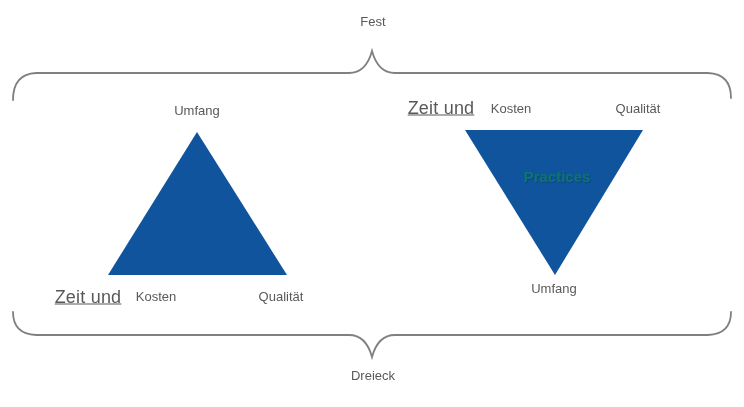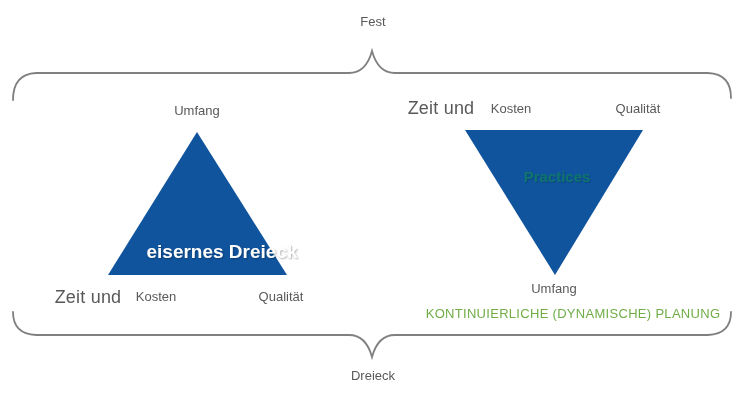--- a/index.html
+++ b/index.html
@@ -15,21 +15,21 @@
   .layer { position: absolute; inset: 0; }
   .tri { fill: var(--blue, #10549e); }
   .brace { fill: none; stroke: var(--brace, #808080); stroke-width: 1.8; stroke-linecap: round; }
   .lbl {
     position: absolute;
     transform: translate(-50%, -50%);
     white-space: nowrap;
     font-size: 13px;
     color: var(--gray_text, #595959);
   }
-  .big  { font-size: 18px; letter-spacing: 0.2px; }
+  .big  { font-size: 18px; letter-spacing: 0.2px; text-decoration: underline; }
   .green { color: var(--green, #70ad47); letter-spacing: 0.3px; }
   .white { color: #ffffff; text-shadow: 1px 1px 1px rgba(0,0,0,0.15); }
   .iron {
     font-size: 19px;
     font-weight: bold;
     color: #ffffff;
     text-shadow: 1px 1px 2px rgba(0,0,0,0.30);
   }
   .agile1 { font-size: 17px; color: #ffffff; text-shadow: 1px 1px 1px rgba(0,0,0,0.18); }
   .agile2 { font-size: 15px; color: #0f766e; text-shadow: 1px 1px 1px rgba(0,0,0,0.18); font-weight: bold; }
@@ -43,25 +43,23 @@
     <path class="brace" d="M 13 100 Q 13 74 36 73 L 349 73 Q 366 73 372 51 Q 378 73 395 73 L 708 73 Q 731 74 731 98"></path>
     <path class="brace" d="M 13 312 Q 13 334 36 335 L 349 335 Q 366 335 372 357 Q 378 335 395 335 L 708 335 Q 731 334 731 312"></path>
     <polygon class="tri" points="197,132 287,275 108,275"></polygon>
     <polygon class="tri" points="465,130 643,130 555,275"></polygon>
   </svg>
 
   <div class="lbl" style="left:373px; top:21px;">Fest</div>
   <div class="lbl" style="left:373px; top:375px;">Dreieck</div>
 
   <div class="lbl" style="left:197px; top:110px;">Umfang</div>
-  <div class="lbl iron" style="left:222px; top:252px;">eisernes Dreieck</div>
   <div class="lbl big" style="left:88px; top:297px;">Zeit und</div>
   <div class="lbl" style="left:156px; top:296px;">Kosten</div>
   <div class="lbl" style="left:281px; top:296px;">Qualität</div>
 
   <div class="lbl big" style="left:441px; top:108px;">Zeit und</div>
   <div class="lbl" style="left:511px; top:108px;">Kosten</div>
   <div class="lbl" style="left:638px; top:108px;">Qualität</div>
   <div class="lbl agile2" style="left:557px; top:176px;">Practices</div>
   <div class="lbl" style="left:554px; top:288px;">Umfang</div>
-  <div class="lbl green" style="left:573px; top:313px;">KONTINUIERLICHE (DYNAMISCHE) PLANUNG</div>
 
 </div>
 
 </body></html>

